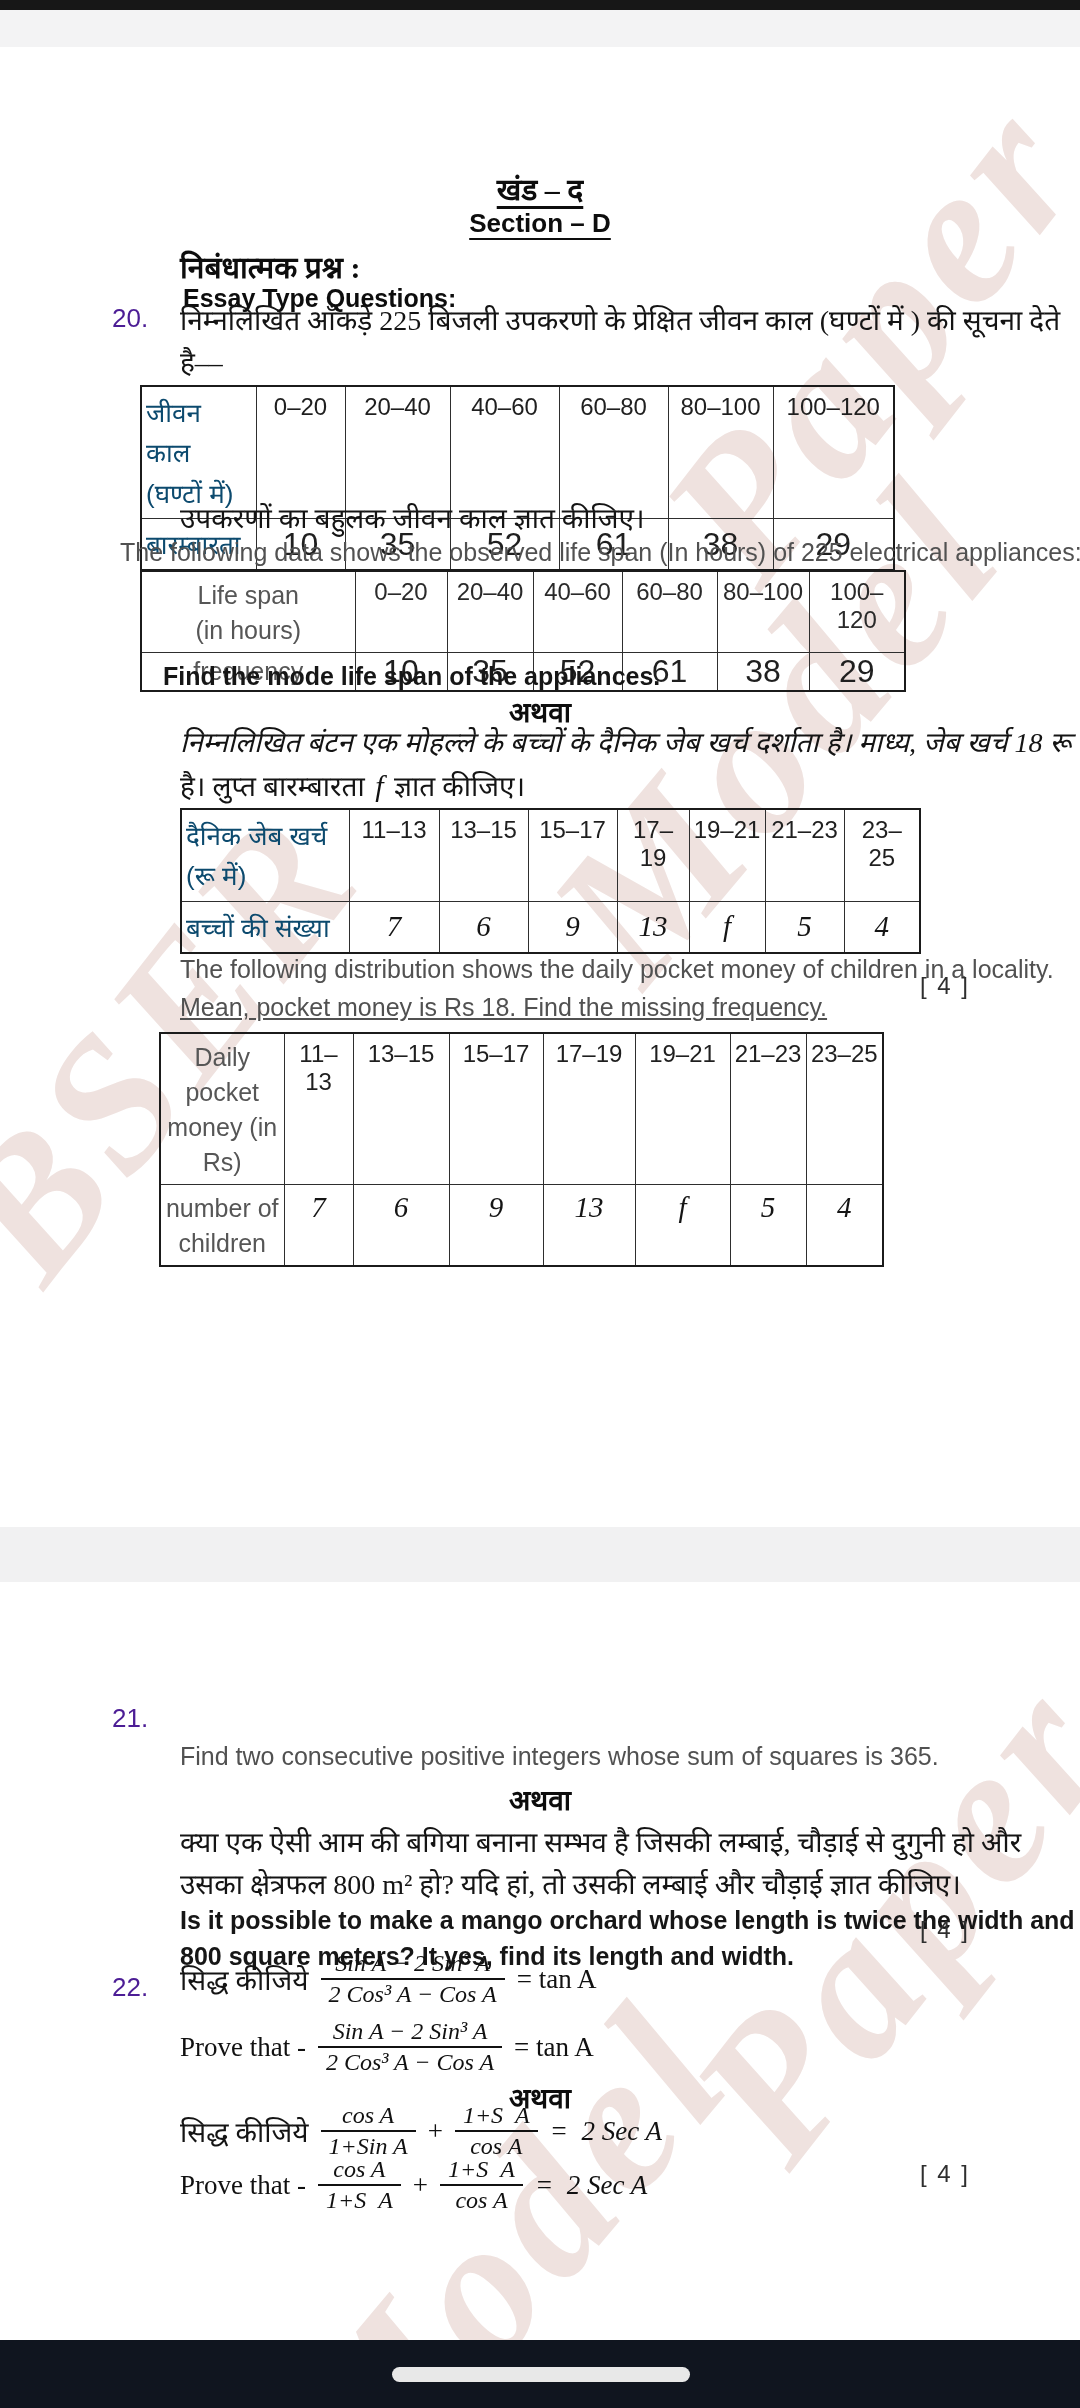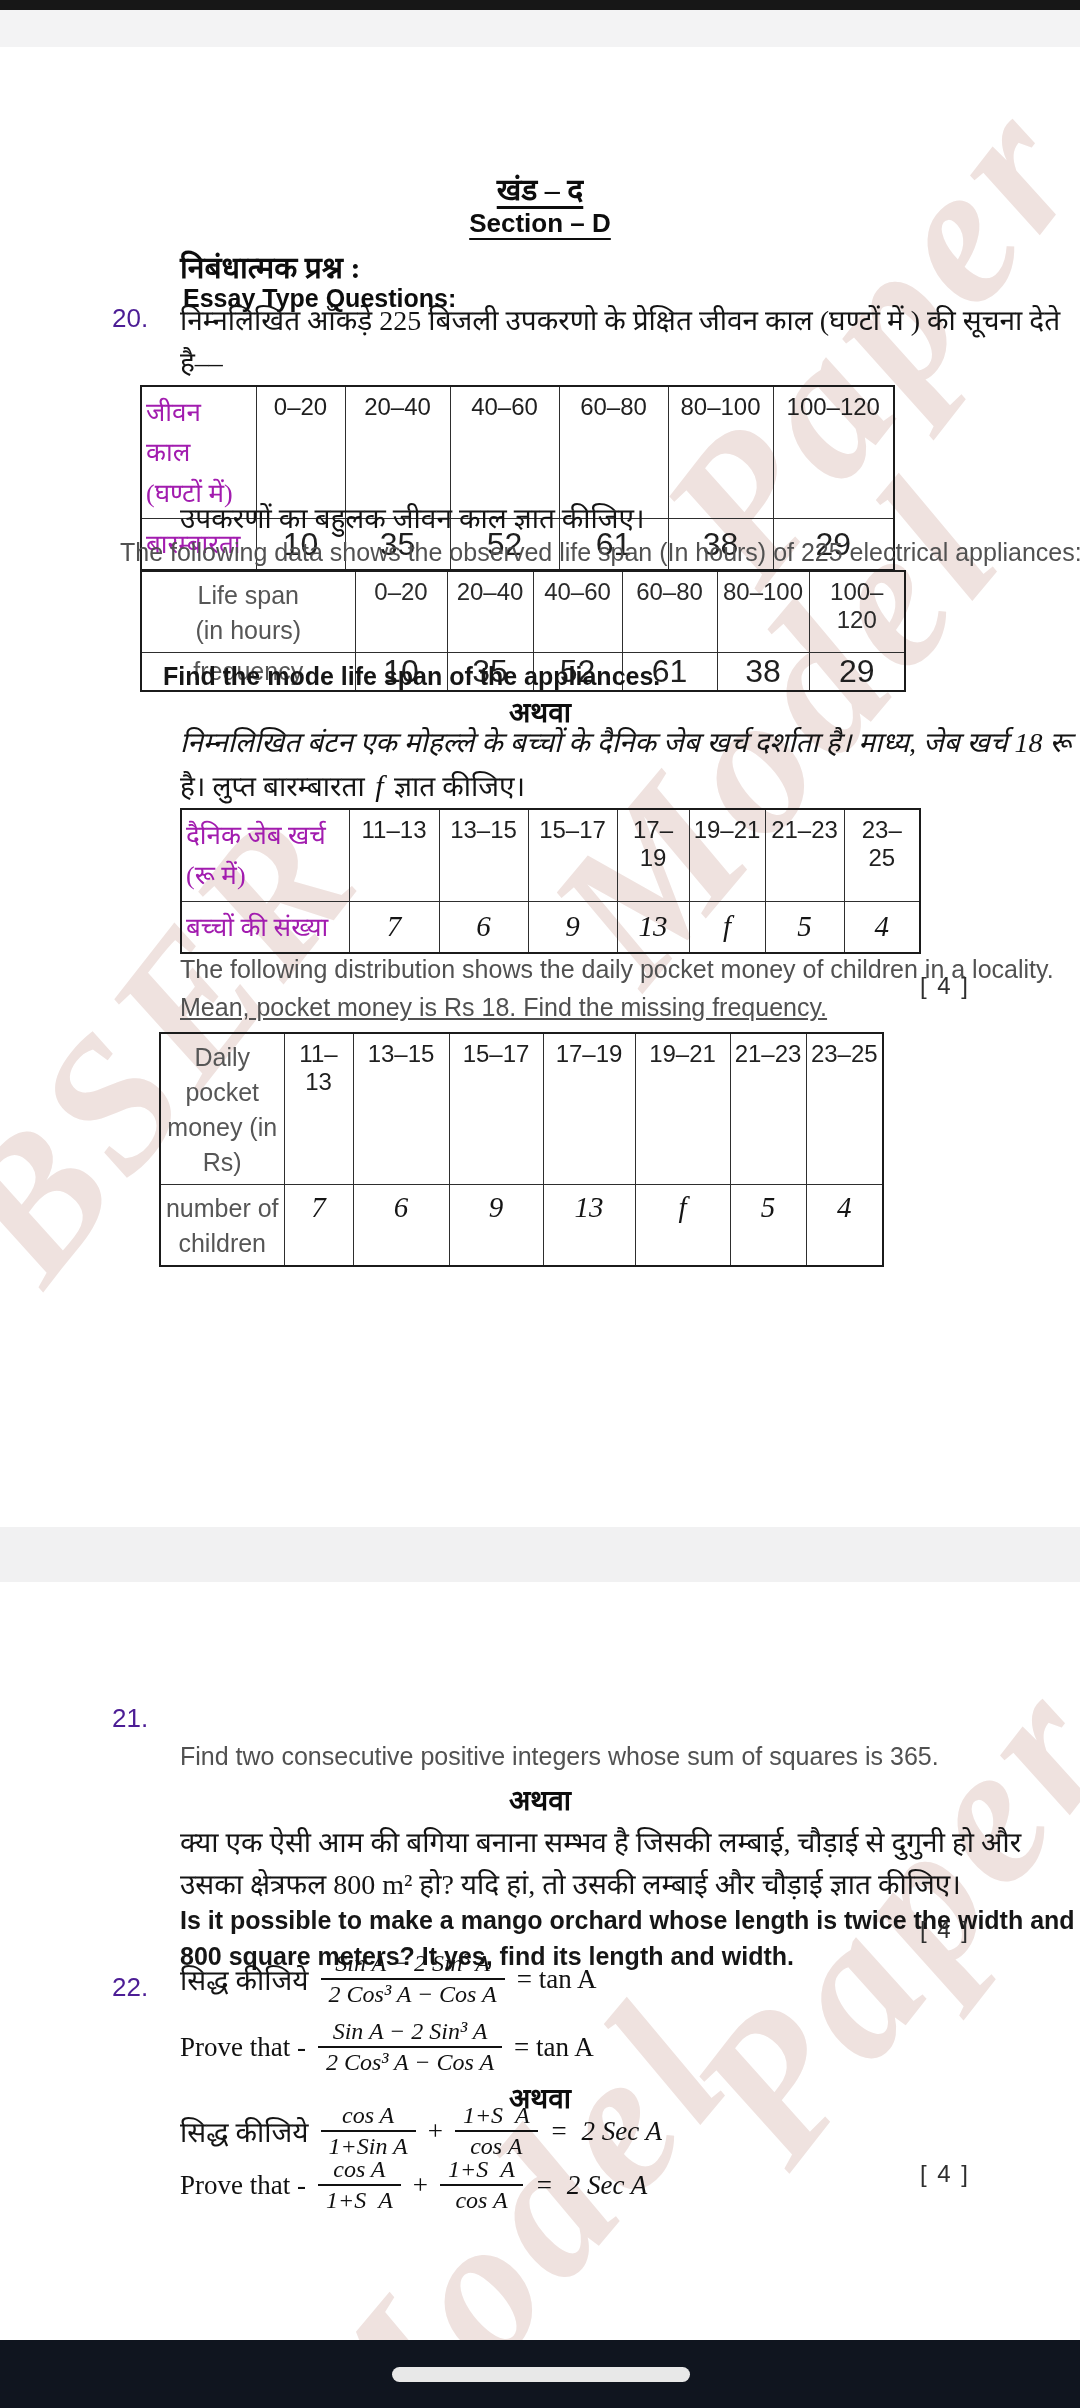--- a/index.html
+++ b/index.html
@@ -31,21 +31,21 @@
   
   table{border-collapse:collapse;position:absolute;z-index:1;table-layout:fixed;background:transparent;}
   table.doc{border:2px solid #1b1b1b;}
   table.doc td{border:1px solid #2e2e2e;padding:0;overflow:hidden;}
   td .pad{padding:6px 4px 4px 4px;}
   .cell-top{vertical-align:top;text-align:center;}
   .cell-mid{vertical-align:middle;text-align:center;}
   .cell-left{vertical-align:top;text-align:left;}
   .range{font-size:24px;color:#1f1f1f;}
   .range-gray{font-size:24px;color:#2a2a2a;}
-  .tlabel-hi{font-family:Liberation Serif, serif;font-size:26px;color:#a21caf;line-height:1.55;}
+  .tlabel-hi{font-family:Liberation Sans, sans-serif;font-size:26px;color:#0c4a6e;line-height:1.55;}
   .tlabel-gray{color:#565656;font-size:25px;line-height:1.4;}
   .tval{font-size:32px;color:#1f1f1f;}
   .tval-it{font-family:"Liberation Serif",serif;font-style:italic;font-size:29px;color:#151515;}
   
   .eq{display:flex;align-items:center;gap:12px;z-index:1;}
   .frac{display:inline-block;text-align:center;font-family:"Liberation Serif",serif;
         font-style:italic;font-size:24px;color:#111;}
   .frac .num{border-bottom:2px solid #111;padding:0 8px 1px 8px;line-height:27px;}
   .frac .den{padding:1px 8px 0 8px;line-height:27px;}
   .serif{font-family:"Liberation Serif",serif;color:#111;}

